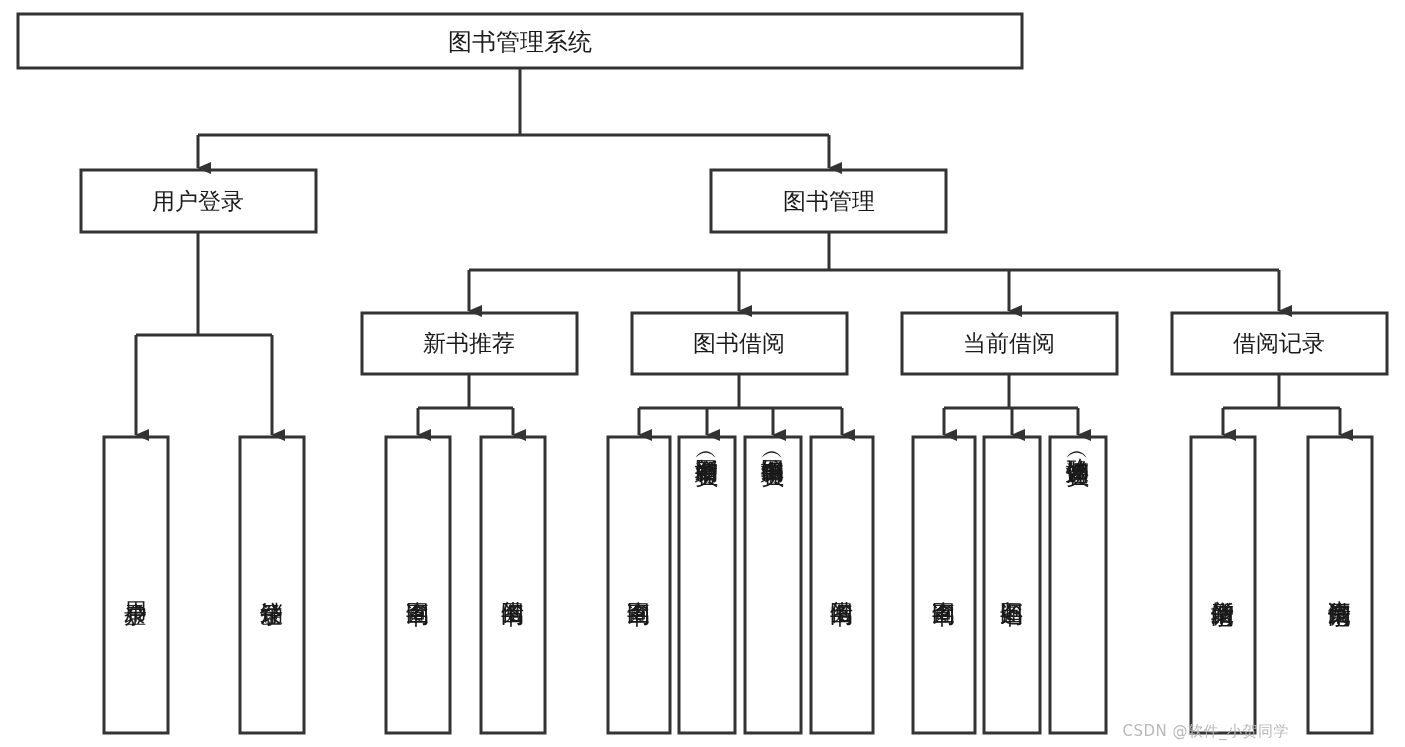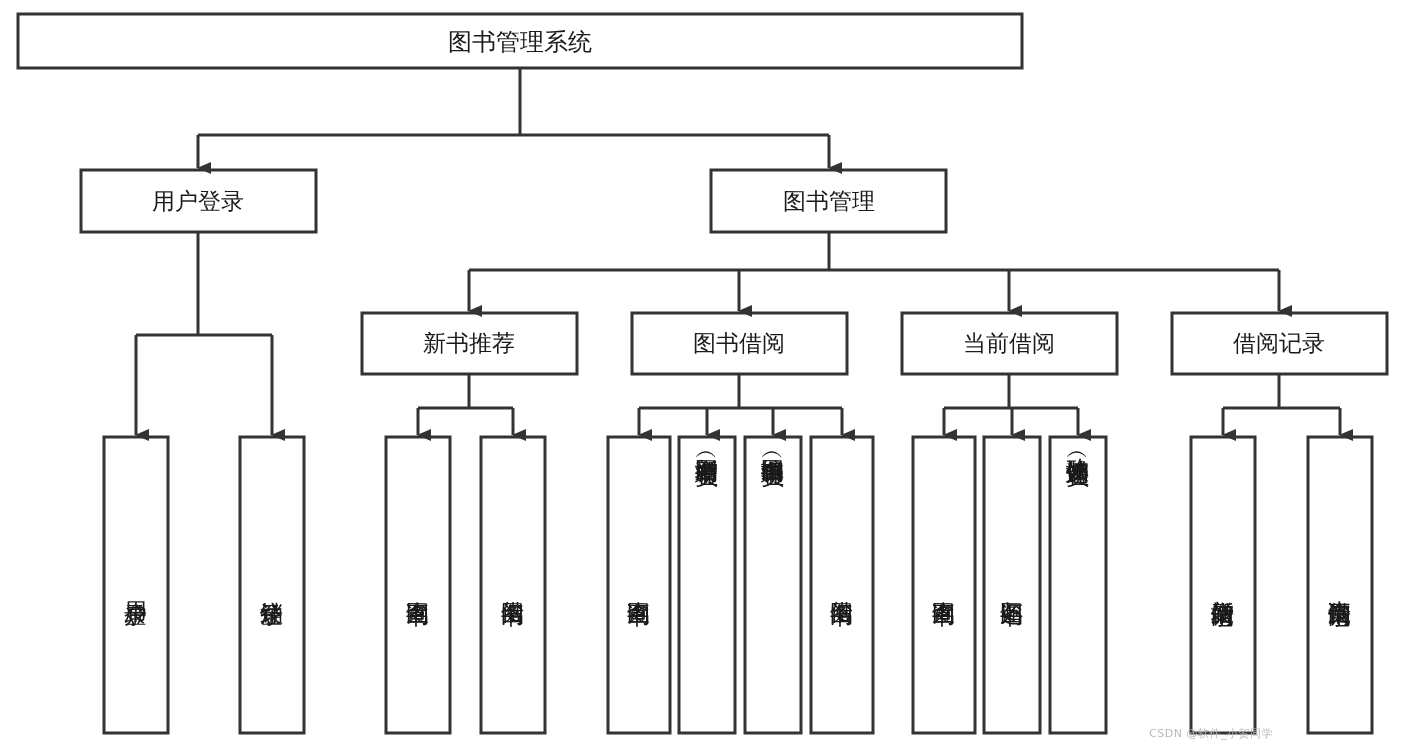--- a/index.html
+++ b/index.html
@@ -65,24 +65,24 @@
     font-size: 23px;
     line-height: 1.22;
     color: #1a1a1a;
     writing-mode: vertical-rl;
     text-orientation: upright;
     letter-spacing: 1px;
     white-space: nowrap;
   }
   .watermark {
     position: absolute;
-    right: 24px;
+    right: 8px;
     bottom: 6px;
     font-family: "DejaVu Sans", "Liberation Sans", sans-serif;
-    font-size: 11px;
+    font-size: 15px;
     color: #b9b9b9;
     white-space: nowrap;
     letter-spacing: 0.5px;
   }
 </style>
 </head>
 <body>
 
 <div id="diagram-root">
 

